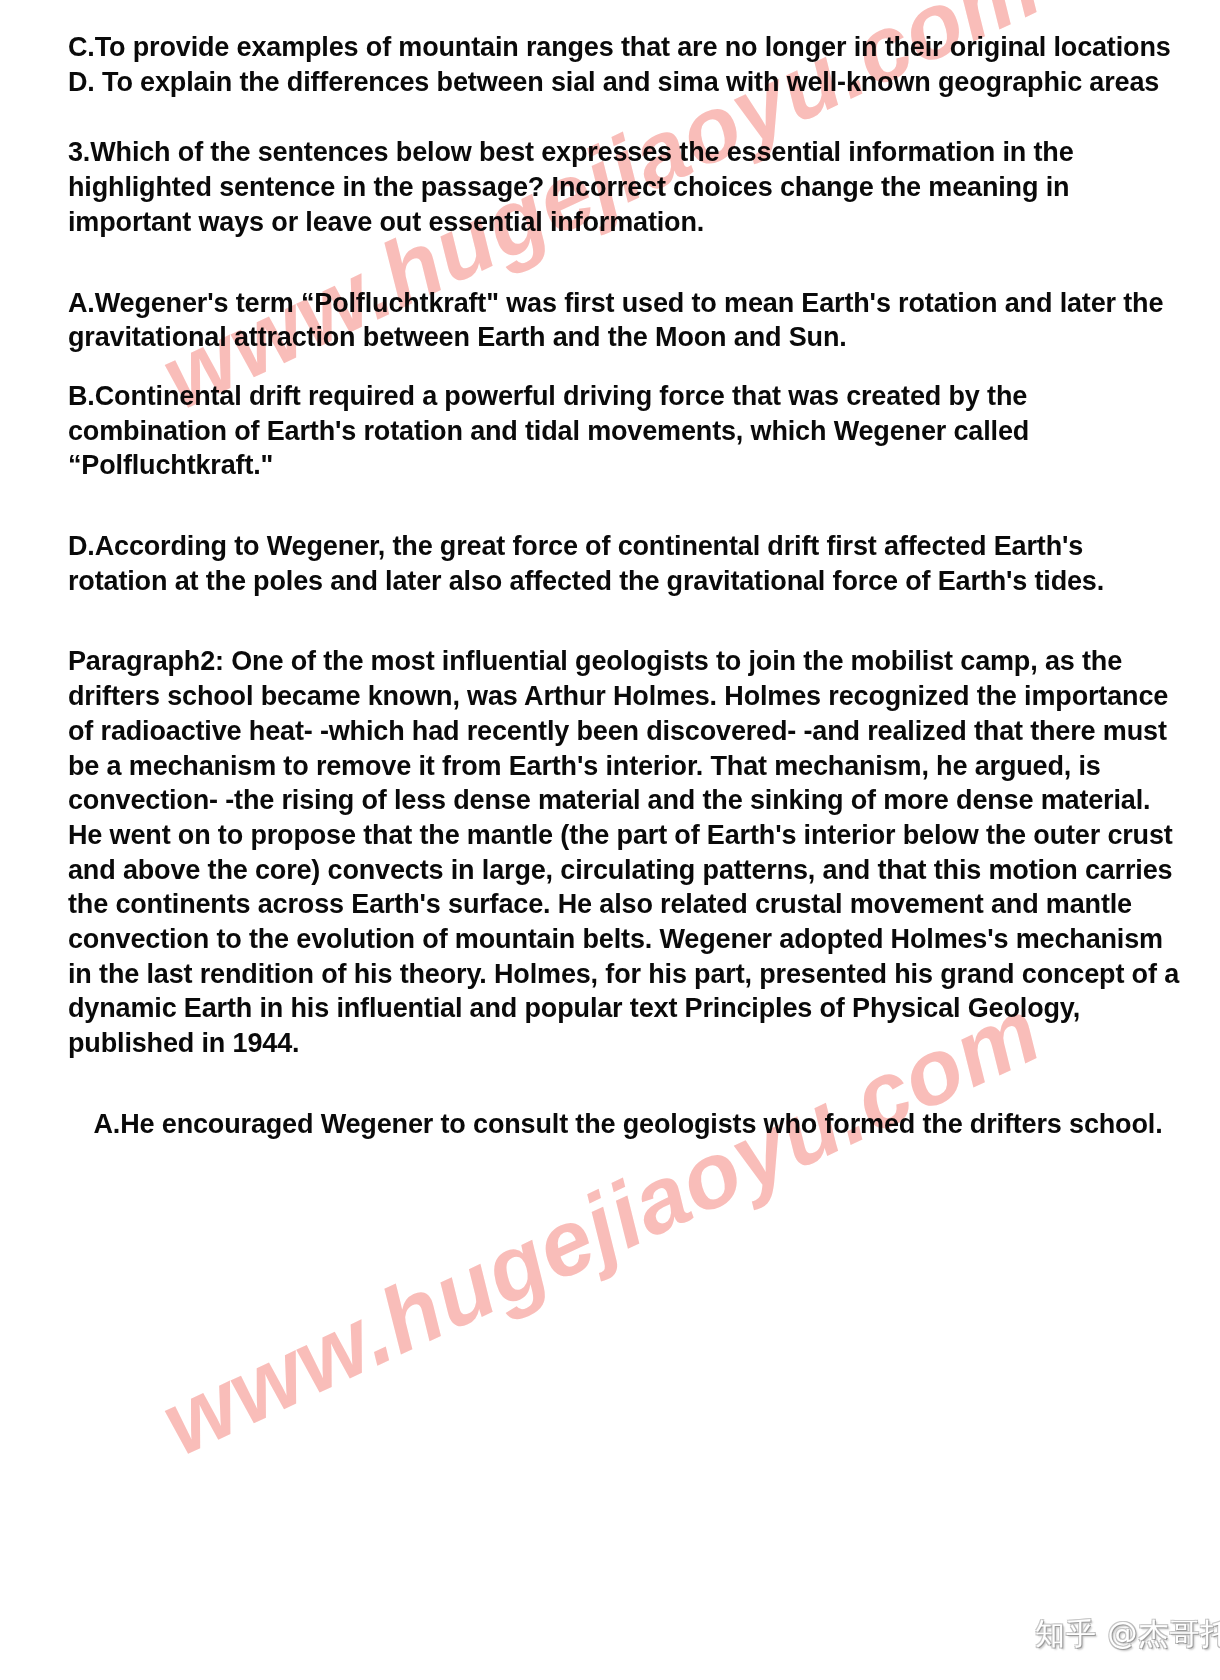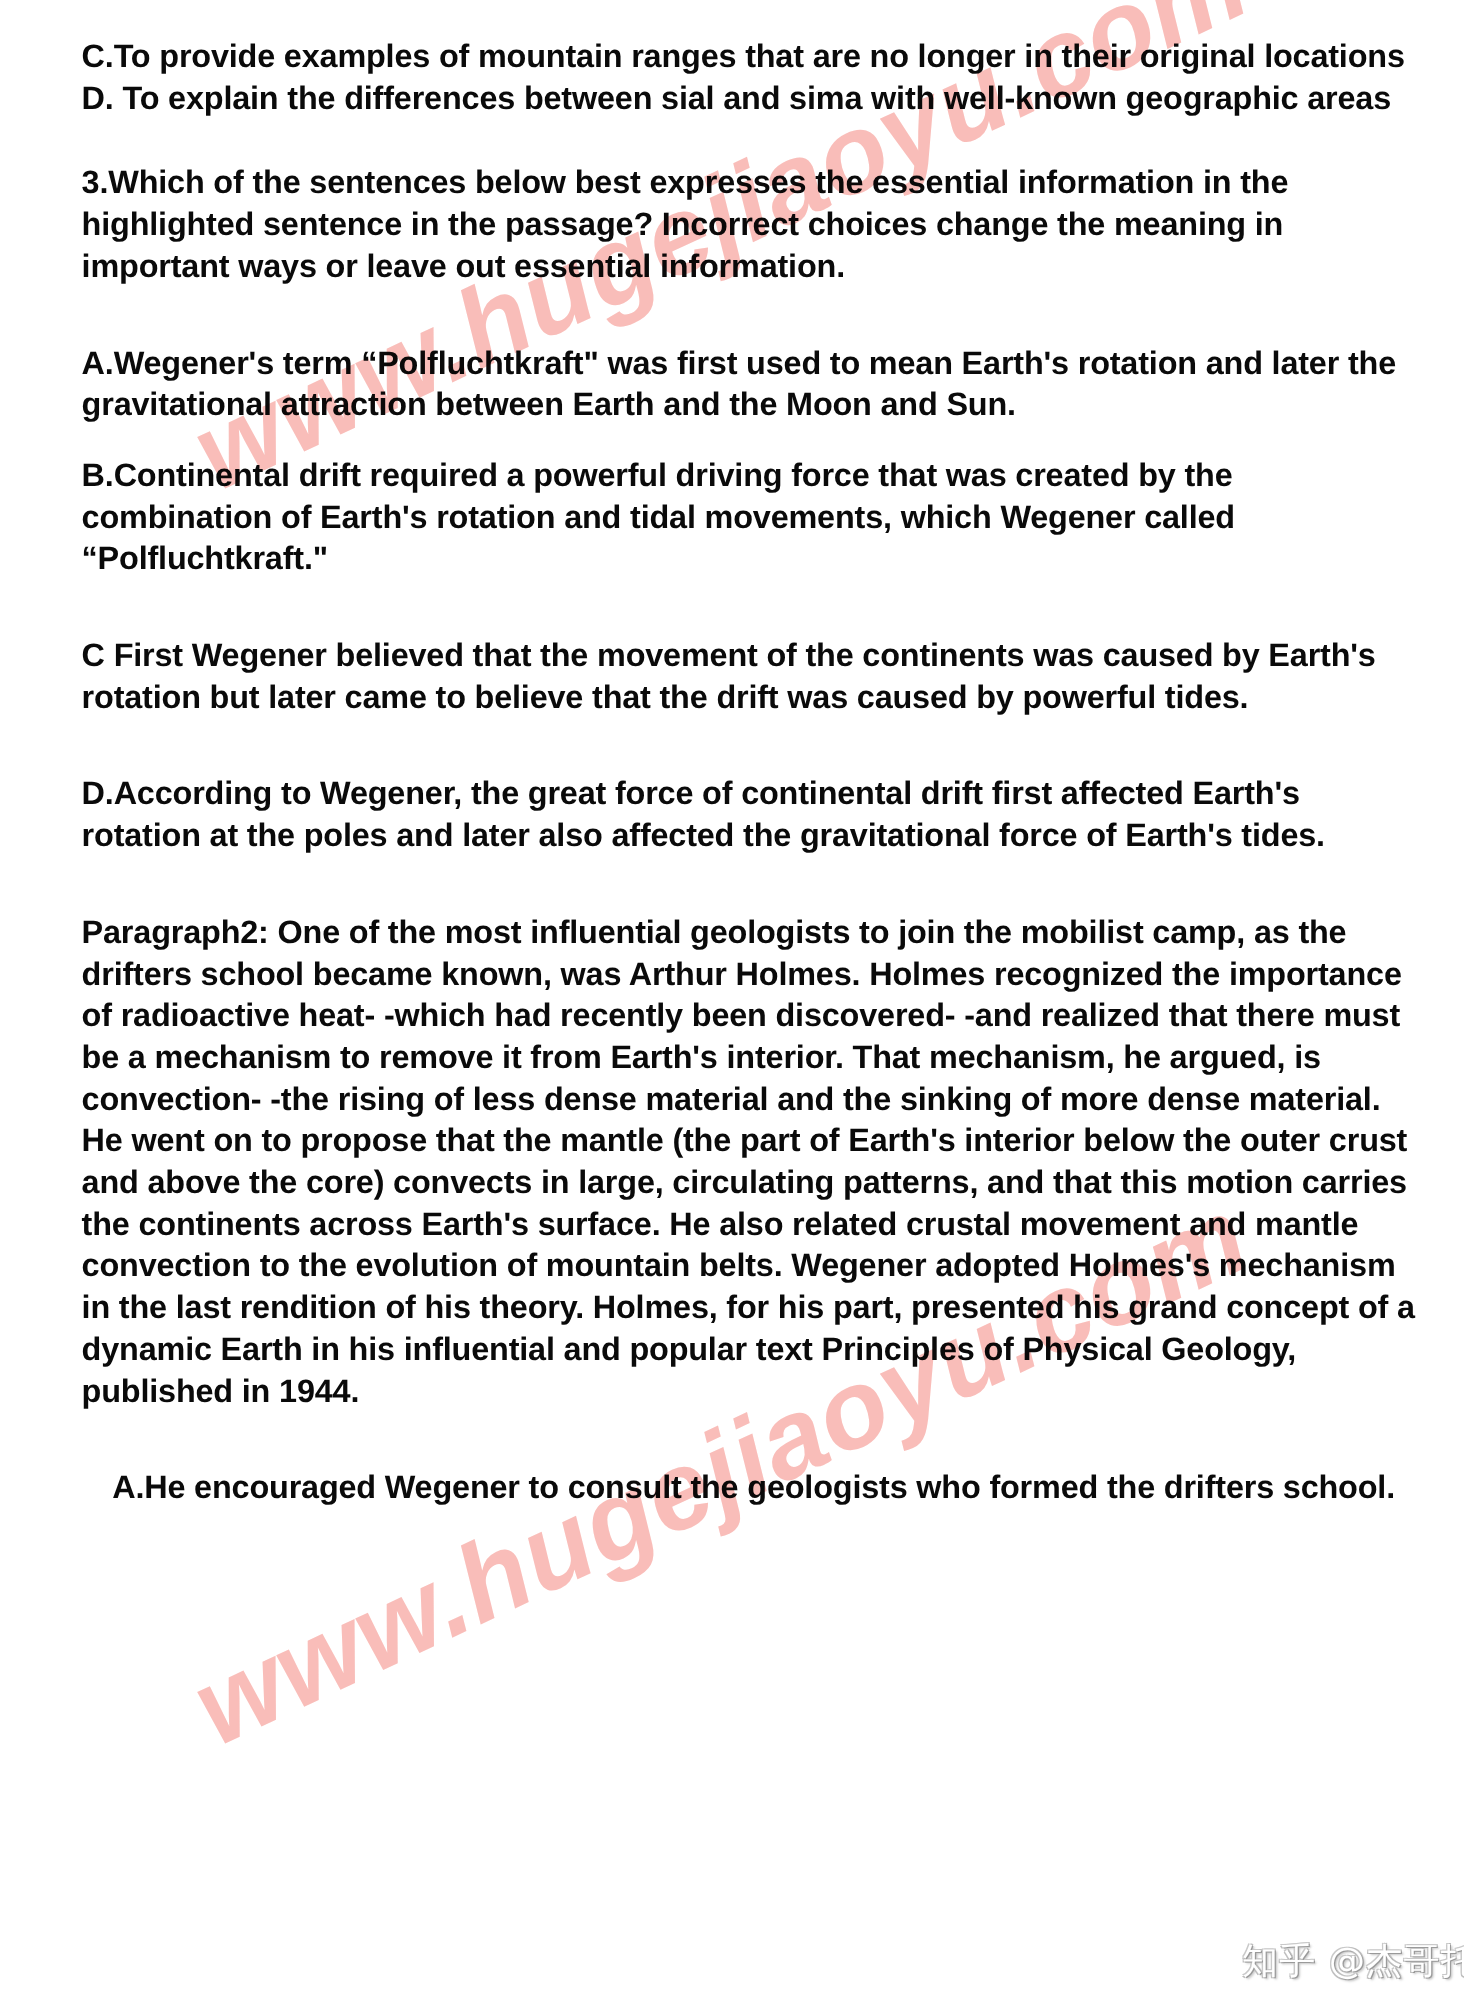--- a/index.html
+++ b/index.html
@@ -63,21 +63,20 @@
 </head>
 <body>
 
 <div class="page">
   <p class="block" style="margin-top:0;">C.To provide examples of mountain ranges that are no longer in their original locations</p>
   <p class="block" style="">D. To explain the differences between sial and sima with well-known geographic areas</p>
 
   <p class="block" style="margin-top:36px;">3.Which of the sentences below best expresses the essential information in the highlighted sentence in the passage? Incorrect choices change the meaning in important ways or leave out essential information.</p>
   <p class="block" style="margin-top:46px;">A.Wegener's term “Polfluchtkraft" was first used to mean Earth's rotation and later the gravitational attraction between Earth and the Moon and Sun.</p>
   <p class="block" style="margin-top:24px;">B.Continental drift required a powerful driving force that was created by the combination of Earth's rotation and tidal movements, which Wegener called “Polfluchtkraft."</p>
-  <p class="block" style="margin-top:46px;">C First Wegener believed that the movement of the continents was caused by Earth's rotation but later came to believe that the drift was caused by powerful tides.</p>
   <p class="block" style="margin-top:46px;">D.According to Wegener, the great force of continental drift first affected Earth's rotation at the poles and later also affected the gravitational force of Earth's tides.</p>
 
   <p class="block" style="margin-top:46px;">Paragraph2: One of the most influential geologists to join the mobilist camp, as the drifters school became known, was Arthur Holmes. Holmes recognized the importance of radioactive heat- -which had recently been discovered- -and realized that there must be a mechanism to remove it from Earth's interior. That mechanism, he argued, is convection- -the rising of less dense material and the sinking of more dense material. He went on to propose that the mantle (the part of Earth's interior below the outer crust and above the core) convects in large, circulating patterns, and that this motion carries the continents across Earth's surface. He also related crustal movement and mantle convection to the evolution of mountain belts. Wegener adopted Holmes's mechanism in the last rendition of his theory. Holmes, for his part, presented his grand concept of a dynamic Earth in his influential and popular text Principles of Physical Geology, published in 1944.</p>
 
   <p class="block" style="margin-top:46px;text-align:center;">A.He encouraged Wegener to consult the geologists who formed the drifters school.</p>
 </div>
 
 <div class="watermark" style="left:168px; top:330px;">www.hugejiaoyu.com</div>
 <div class="watermark" style="left:168px; top:1376px;">www.hugejiaoyu.com</div>
 

